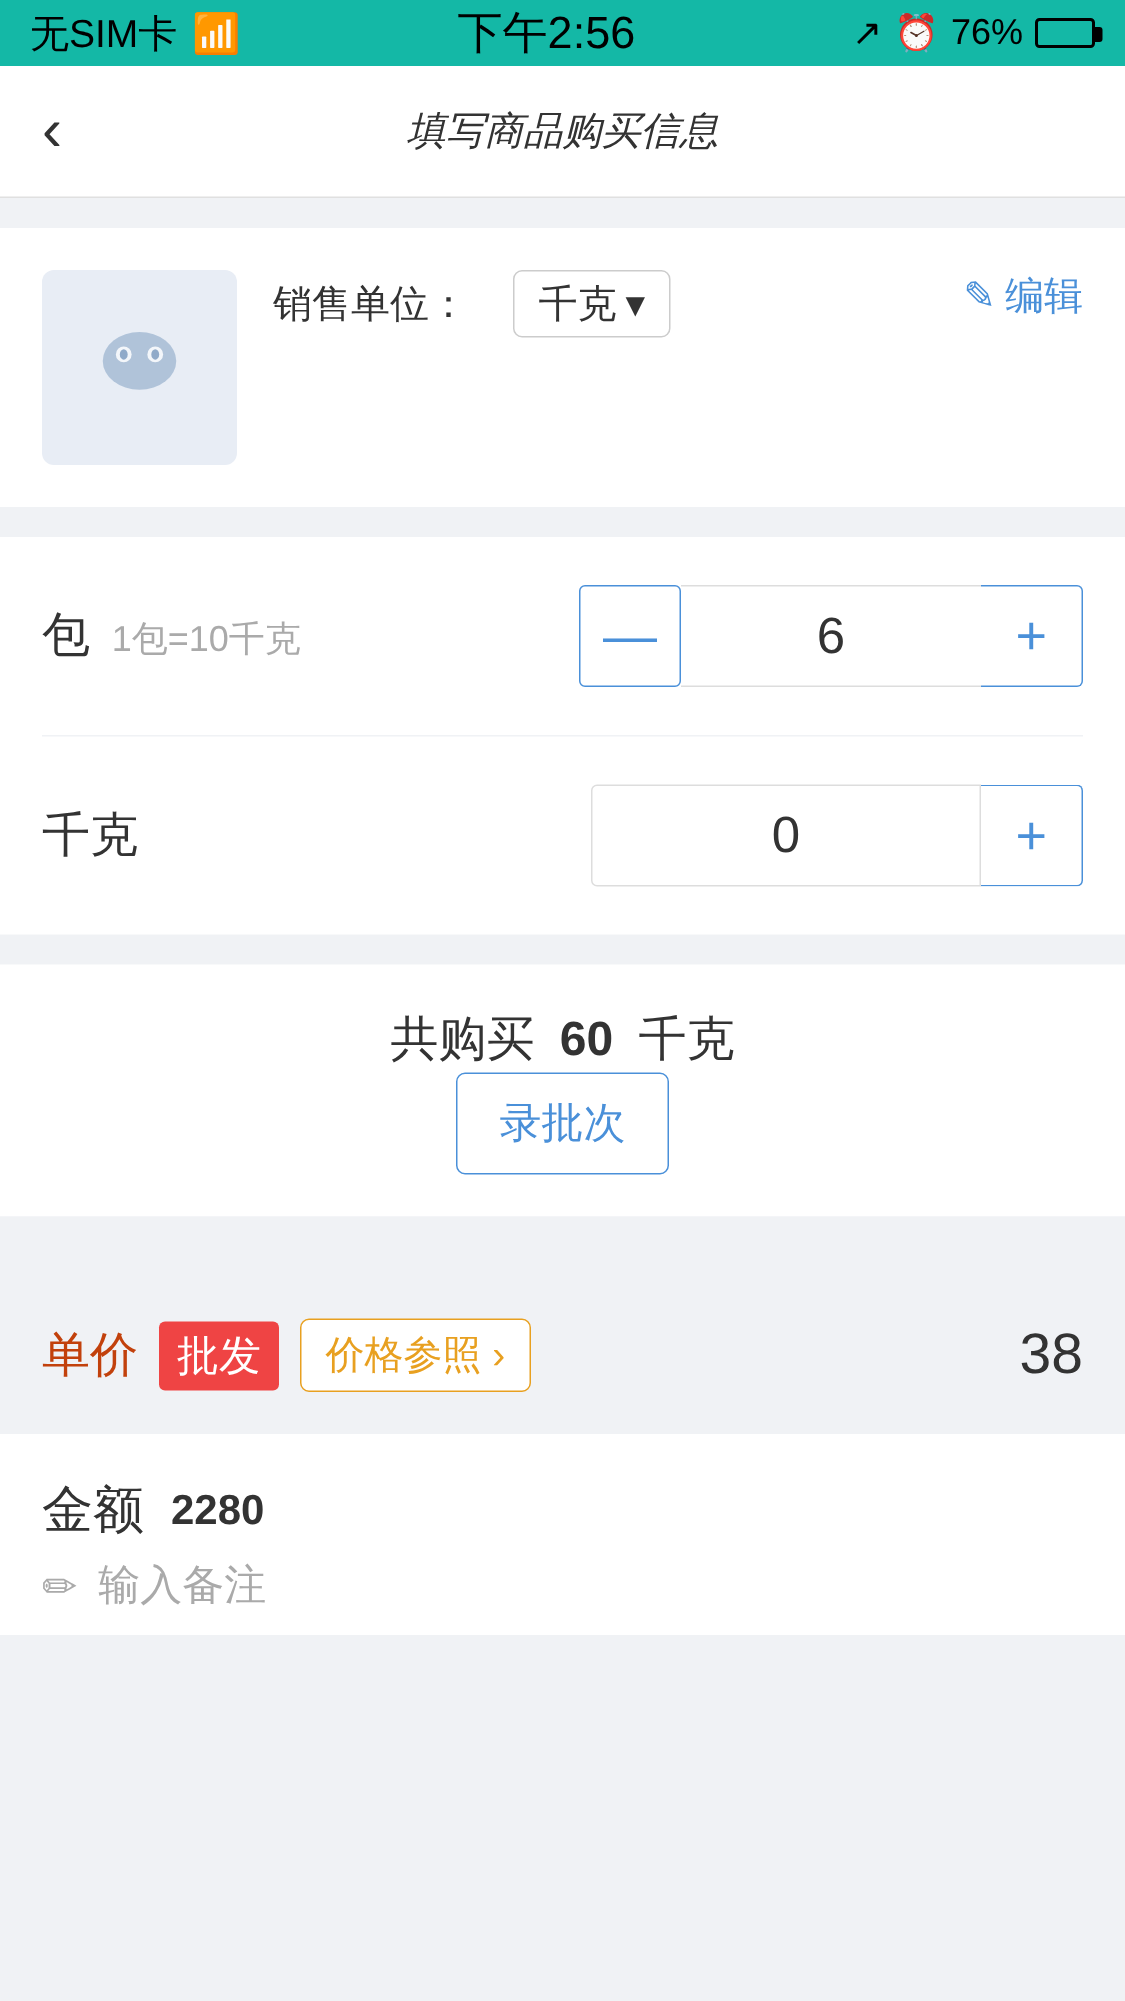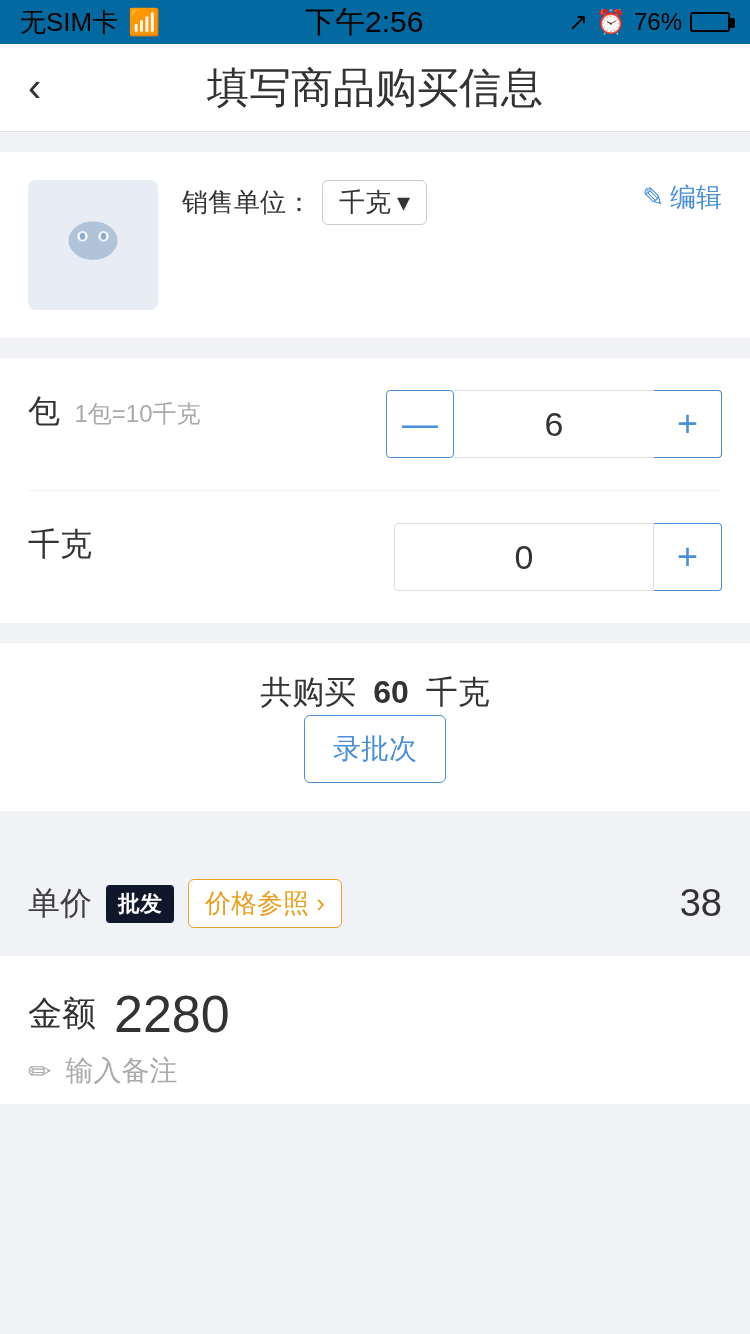--- a/index.html
+++ b/index.html
@@ -10,21 +10,21 @@
       font-family: -apple-system, "PingFang SC", "Helvetica Neue", sans-serif;
       background: #f0f2f5;
       display: flex;
       flex-direction: column;
     }
 
     
     .status-bar {
       width: 100%;
       height: 44px;
-      background: #0369a1;
+      background: #14b8a6;
       display: flex;
       align-items: center;
       justify-content: space-between;
       padding: 0 20px;
       font-size: 28px;
     }
     .status-left {
       display: flex;
       align-items: center;
       gap: 10px;
@@ -56,23 +56,24 @@
       border-bottom: 1px solid #e0e0e0;
     }
     .nav-back {
       position: absolute;
       left: 28px;
       font-size: 40px;
       color: #333;
       cursor: pointer;
     }
     .nav-title {
-      font-size: 42px;
+      font-size: 26px;
       font-weight: 500;
       color: #333;
+      font-style: italic;
     }
 
     
     .product-card {
       background: #fff;
       margin-top: 20px;
       padding: 28px 28px;
       display: flex;
       align-items: flex-start;
       gap: 24px;
@@ -103,21 +104,21 @@
       margin-bottom: 12px;
     }
     .product-stock {
       font-size: 26px;
       color: #999;
       margin-bottom: 14px;
     }
     .product-unit-row {
       display: flex;
       align-items: center;
-      gap: 10px;
+      gap: 30px;
       font-size: 26px;
       color: #333;
     }
     .unit-select {
       border: 1px solid #ccc;
       border-radius: 6px;
       padding: 4px 16px;
       font-size: 26px;
       background: #fff;
       color: #333;
@@ -143,21 +144,21 @@
       background: #f0f2f5;
     }
 
     
     .quantity-section {
       background: #fff;
       padding: 0 28px;
     }
     .quantity-row {
       display: flex;
-      align-items: flex-start;
+      align-items: center;
       justify-content: space-between;
       padding: 32px 0;
       border-bottom: 1px solid #f0f2f5;
     }
     .quantity-row:last-child {
       border-bottom: none;
     }
     .quantity-label {
       font-size: 32px;
       color: #333;
@@ -242,29 +243,28 @@
       align-items: center;
       justify-content: space-between;
     }
     .price-left {
       display: flex;
       align-items: center;
       gap: 14px;
     }
     .price-label {
       font-size: 32px;
-      color: #404040;
+      color: #c2410c;
     }
     .price-tag {
-      background: #0f172a;
+      background: #ef4444;
       color: #fff;
-      font-size: 22px;
+      font-size: 28px;
       padding: 4px 12px;
       border-radius: 4px;
-      font-weight: bold;
     }
     .price-ref-btn {
       border: 1.5px solid #e8a020;
       color: #e8a020;
       background: #fff;
       font-size: 26px;
       padding: 6px 16px;
       border-radius: 6px;
       display: flex;
       align-items: center;
@@ -285,23 +285,23 @@
     .amount-row {
       display: flex;
       align-items: center;
       gap: 18px;
     }
     .amount-label {
       font-size: 34px;
       color: #333;
     }
     .amount-value {
-      font-size: 52px;
-      color: #333;
-      font-weight: 400;
+      font-size: 28px;
+      color: #333;
+      font-weight: 700;
     }
     .remark-row {
       display: flex;
       align-items: center;
       gap: 14px;
       margin-top: 8px;
       cursor: pointer;
     }
     .remark-icon {
       font-size: 28px;

